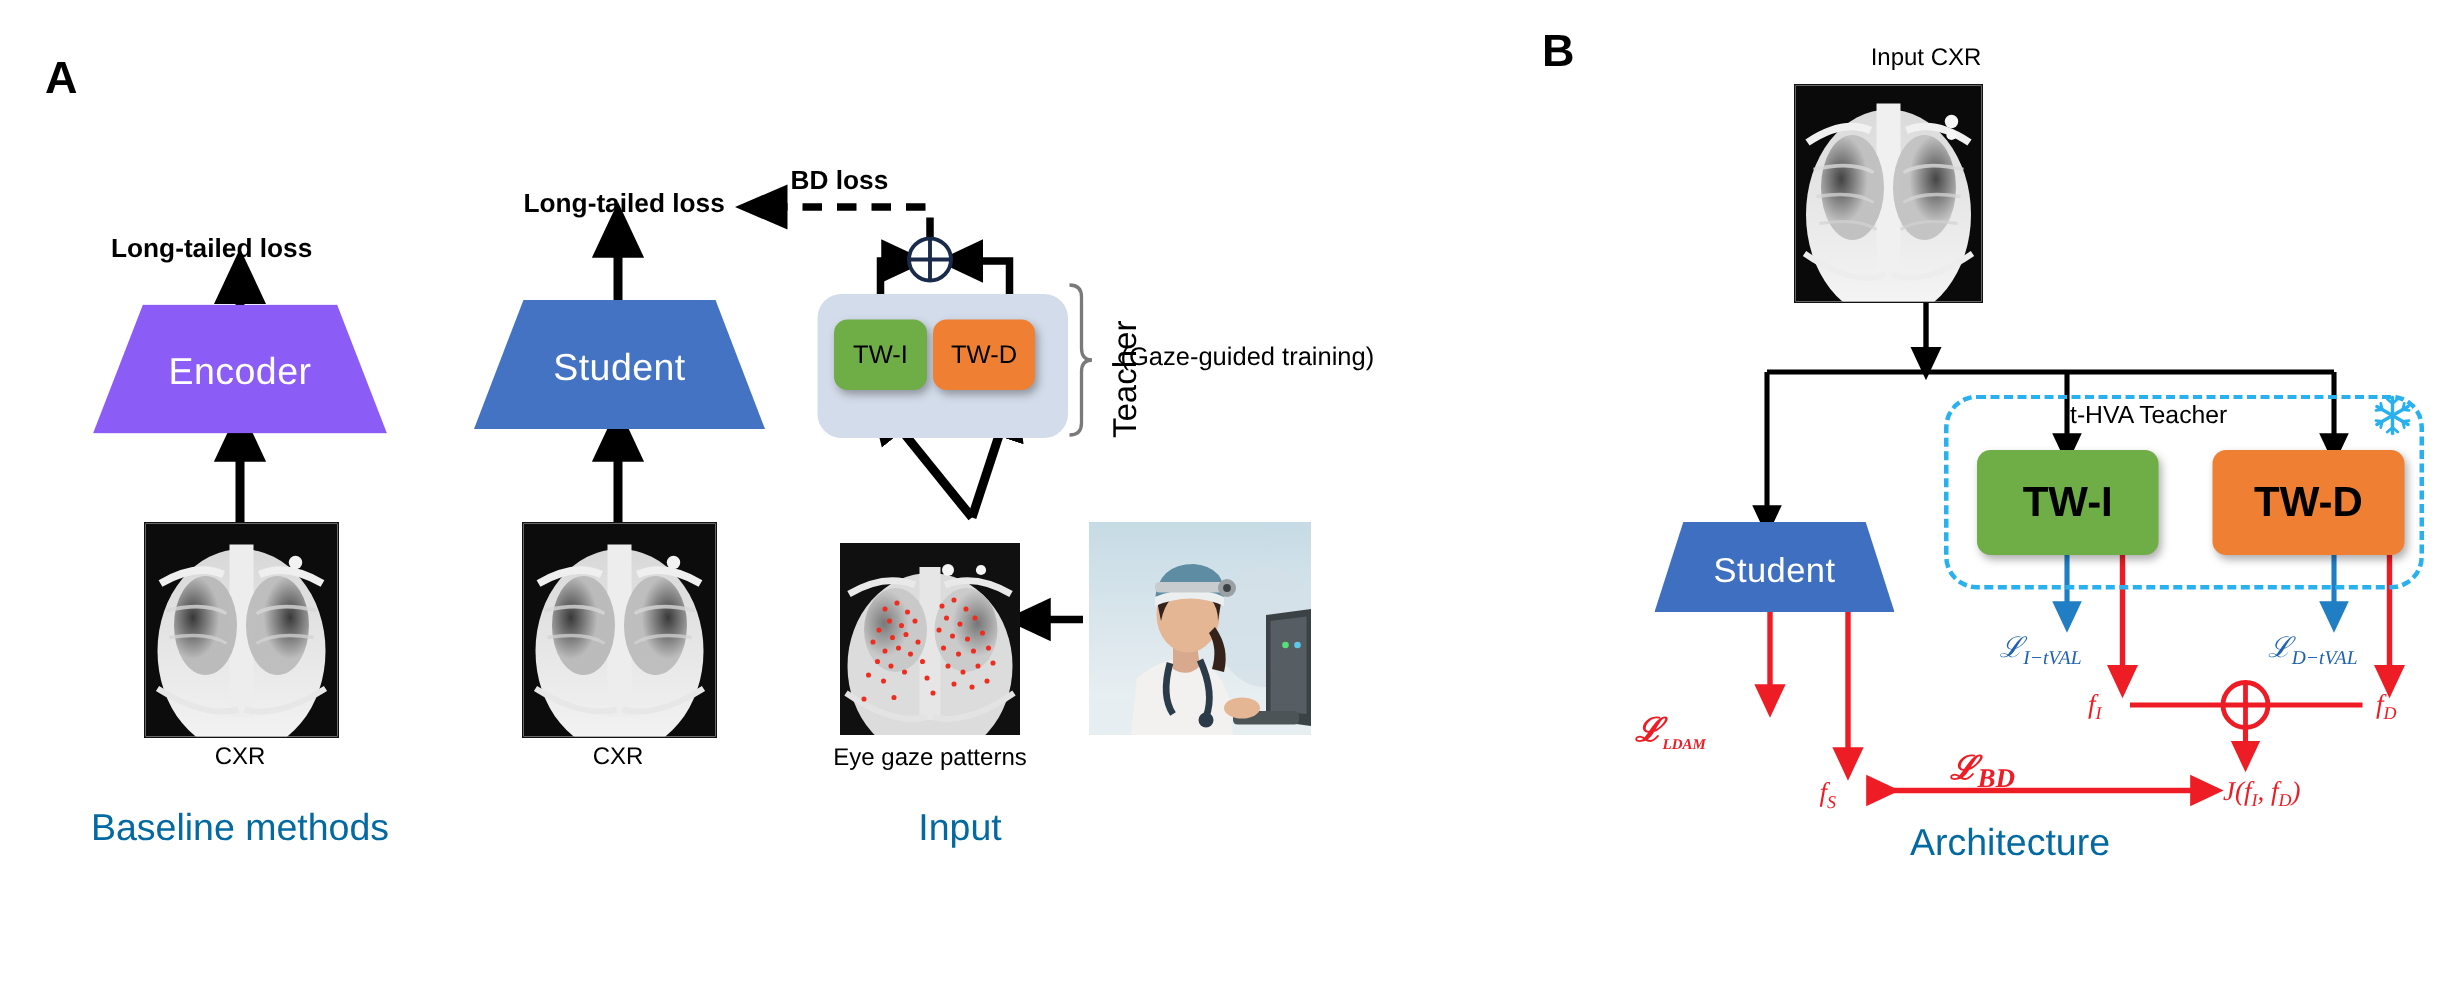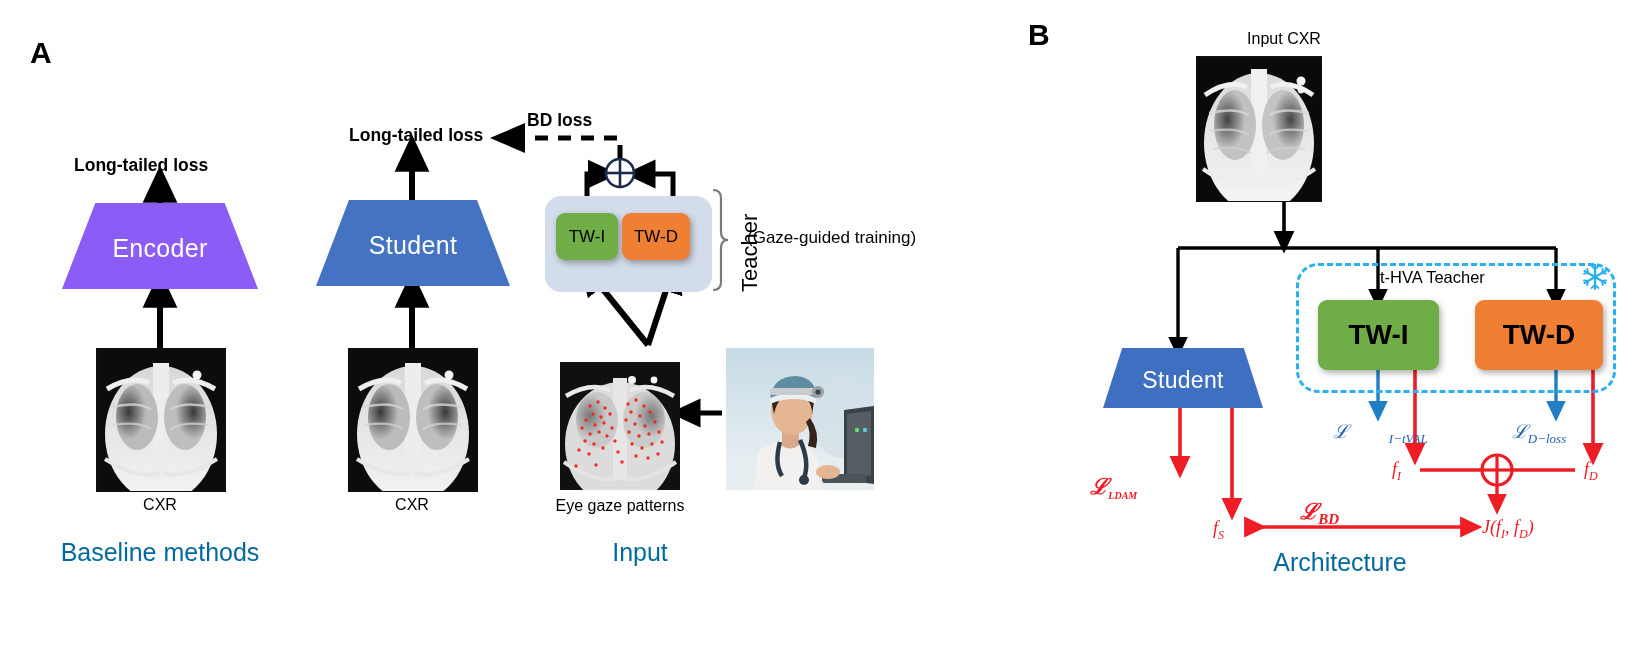--- a/index.html
+++ b/index.html
@@ -461,32 +461,32 @@
   </div>
   <div class="abs rbox orange" style="left:1475px;top:300px;width:128px;height:70px;font-size:28px;font-weight:bold;">
     <span>TW-D</span>
   </div>
 
   <div class="abs trap trap-student-b" style="left:1103px;top:348px;width:160px;height:60px;font-size:23px;">
     <span>Student</span>
   </div>
 
   <div class="abs math m-blue" style="left:1333px;top:418px;">
-    <span class="cal">ℒ</span><sub style="font-size:13px;margin-left:40px;">I−tVAL</sub>
+    <span class="cal">ℒ</span><sub style="font-size:13px;">I−tVAL</sub>
   </div>
   <div class="abs math m-blue" style="left:1512px;top:418px;">
-    <span class="cal">ℒ</span><sub style="font-size:13px;">D−loss</sub>
+    <span class="cal">ℒ</span><sub style="font-size:13px;">D−tVAL</sub>
   </div>
 
   <div class="abs math m-red-big" style="left:1090px;top:470px;">
     <span class="cal">ℒ</span><sub style="font-size:10px;">LDAM</sub>
   </div>
 
   <div class="abs math m-red-big" style="left:1300px;top:495px;">
-    <span class="cal">ℒ</span><sub style="font-size:15px;font-family:Liberation Serif, serif;">BD</sub>
+    <span class="cal">ℒ</span><sub style="font-size:18px;font-family:Liberation Serif, serif;">BD</sub>
   </div>
 
   <div class="abs math m-red-small" style="left:1392px;top:459px;">
     <span>f</span><sub style="font-size:12px;">I</sub>
   </div>
   <div class="abs math m-red-small" style="left:1584px;top:459px;">
     <span>f</span><sub style="font-size:12px;">D</sub>
   </div>
   <div class="abs math m-red-small" style="left:1213px;top:518px;font-style:italic;">
     <span>f</span><sub style="font-size:12px;">S</sub>

